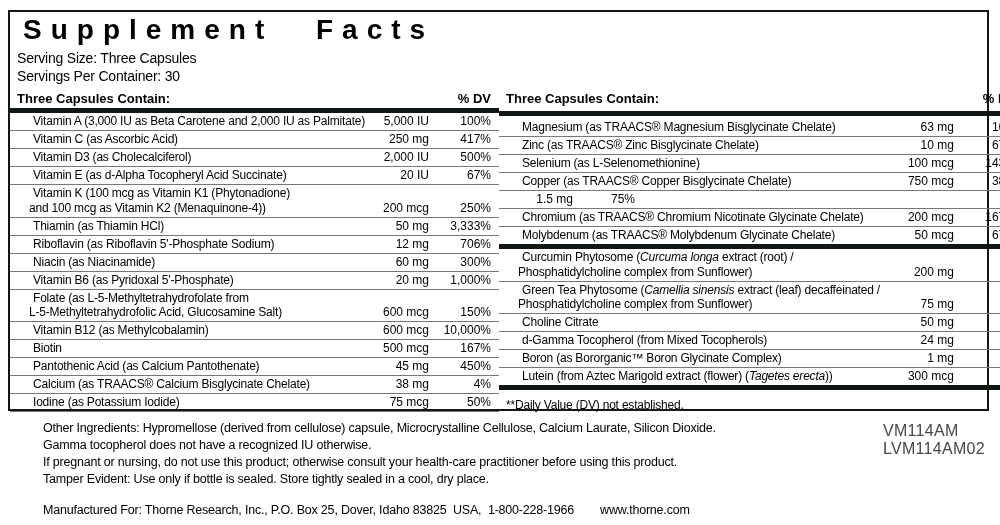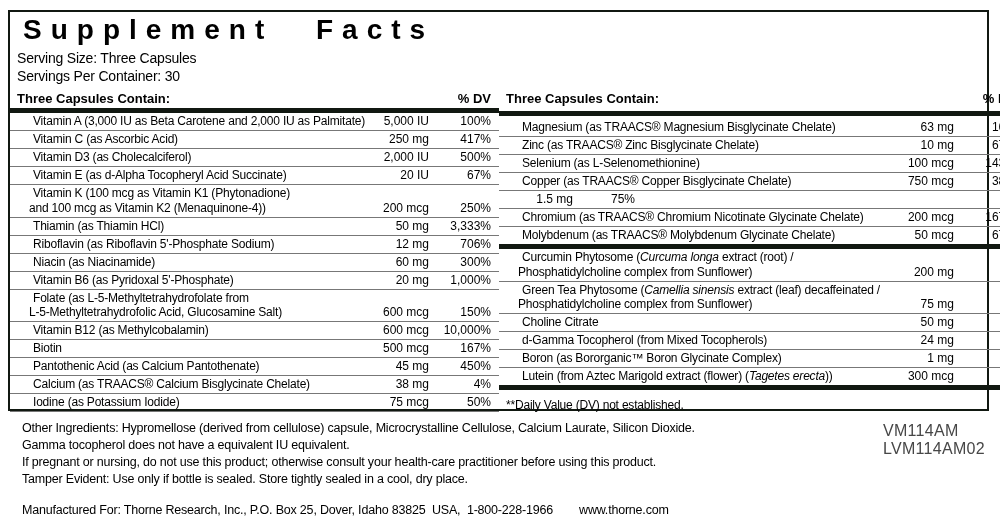--- a/index.html
+++ b/index.html
@@ -34,21 +34,21 @@
   .row-label { flex:1; min-width:0; }
   .row-line { font-size:12px; line-height:14.5px; letter-spacing:-0.2px; white-space:nowrap; padding-left:23px; }
   .row-line.indent { padding-left:19px; }
   .row-amount { width:74px; text-align:right; font-size:12px; line-height:14.5px; white-space:nowrap; }
   .row-dv { text-align:right; font-size:12px; line-height:14.5px; white-space:nowrap; }
   .col-left  .row-dv { width:70px; padding-right:8px; }
   .col-right .row-dv { width:74px; padding-right:12px; }
 
   .footnote { font-size:12px; letter-spacing:-0.2px; padding:5px 0 0 7px; }
 
-  .footer { position:absolute; left:22px; right:15px; top:420px; }
+  .footer { position:absolute; left:43px; right:15px; top:420px; }
   .footer-line { font-size:12.5px; line-height:17px; letter-spacing:-0.2px; }
   .manufactured { margin-top:14px; }
   .manufactured span { white-space:pre; }
   .website { margin-left:26px; }
   .codes { position:absolute; right:0; top:2px; text-align:left; font-size:16px;
     line-height:18px; color:#474747; letter-spacing:0.3px; }
 </style>
 </head>
 <body>
 
@@ -276,21 +276,21 @@
             <div class="row-dv">**</div>
           </div>
         </div>
       <div class="footnote">**Daily Value (DV) not established.</div>
     </div>
   </div>
 </div>
 
 <div class="footer">
   <div class="footer-line">Other Ingredients: Hypromellose (derived from cellulose) capsule, Microcrystalline Cellulose, Calcium Laurate, Silicon Dioxide.</div>
-  <div class="footer-line">Gamma tocopherol does not have a equivalent IU equivalent.</div>
+  <div class="footer-line">Gamma tocopherol does not have a recognized IU otherwise.</div>
   <div class="footer-line">If pregnant or nursing, do not use this product; otherwise consult your health-care practitioner before using this product.</div>
   <div class="footer-line">Tamper Evident: Use only if bottle is sealed. Store tightly sealed in a cool, dry place.</div>
   <div class="footer-line manufactured">
     <span>Manufactured For: Thorne Research, Inc., P.O. Box 25, Dover, Idaho 83825  USA,  1-800-228-1966</span><span class="website">www.thorne.com</span>
   </div>
   <div class="codes">
     <div>VM114AM</div>
     <div>LVM114AM02</div>
   </div>
 </div>

